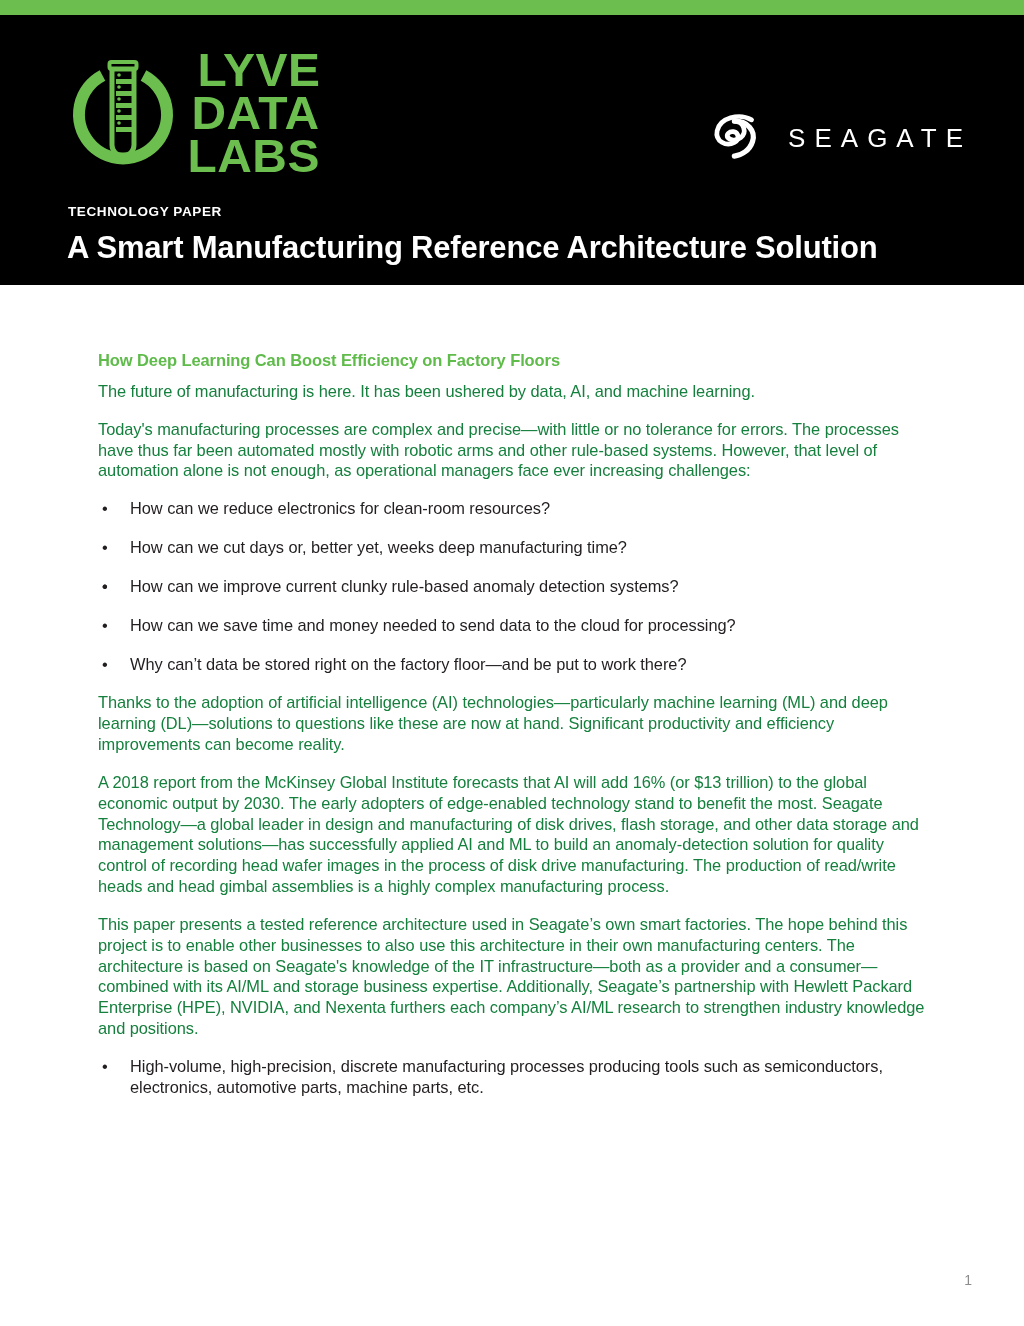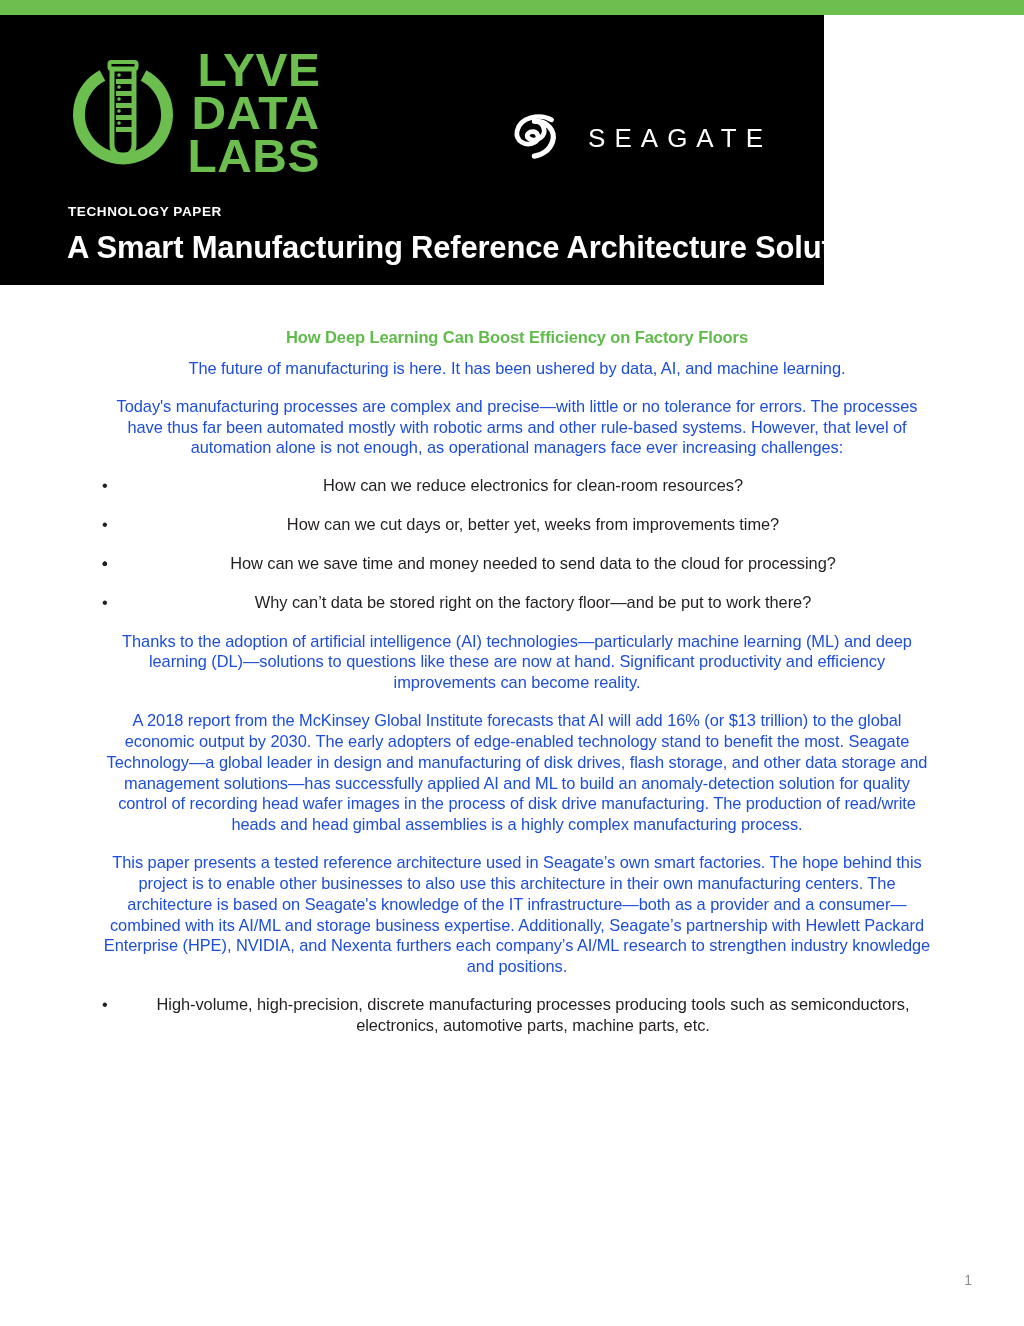--- a/index.html
+++ b/index.html
@@ -27,21 +27,21 @@
     top: 0; left: 0;
     width: 1024px;
     height: 15px;
     background: #6cbe4f;
   }
 
   
   .header {
     position: absolute;
     top: 15px; left: 0;
-    width: 824px;
+    width: 1024px;
     height: 270px;
     background: #000000;
   }
 
   
   .lyve-logo {
     position: absolute;
     top: 33px;
     left: 68px;
     display: flex;
@@ -101,36 +101,35 @@
     color: #ffffff;
     font-size: 31px;
     font-weight: 700;
     letter-spacing: -0.2px;
     white-space: nowrap;
   }
 
   
   .body {
     position: absolute;
-    top: 328px;
+    top: 351px;
     left: 98px;
     width: 838px;
-    text-align: center;
   }
 
   .section-heading {
     color: #5fbb4a;
     font-size: 16.5px;
     font-weight: bold;
     letter-spacing: -0.1px;
     margin-bottom: 11px;
   }
 
   p.para {
-    color: #1d4ed8;
+    color: #15803d;
     font-size: 16.4px;
     line-height: 1.27;
     margin-bottom: 17px;
     letter-spacing: -0.05px;
   }
 
   ul.bullets {
     list-style: none;
     margin: 0 0 10px 0;
     padding: 0;
@@ -220,27 +219,28 @@
 
     <p class="para">Today's manufacturing processes are complex and precise—with little or no tolerance for errors. The processes have thus far been automated mostly with robotic arms and other rule-based systems. However, that level of automation alone is not enough, as operational managers face ever increasing challenges:</p>
 
     <ul class="bullets">
       <li>
         <span class="bullet-dot">•</span>
         <span>How can we reduce electronics for clean-room resources?</span>
       </li>
       <li>
         <span class="bullet-dot">•</span>
-        <span>How can we cut days or, better yet, weeks from improvements time?</span>
-      </li>
-      <li>
-        <span class="bullet-dot">•</span>
-      </li>
-      <li>
-        <span class="bullet-dot">•</span>
+        <span>How can we cut days or, better yet, weeks deep manufacturing time?</span>
+      </li>
+      <li>
+        <span class="bullet-dot">•</span>
+      </li>
+      <li>
+        <span class="bullet-dot">•</span>
+        <span>How can we improve current clunky rule-based anomaly detection systems?</span>
       </li>
       <li>
         <span class="bullet-dot">•</span>
         <span>How can we save time and money needed to send data to the cloud for processing?</span>
       </li>
       <li>
         <span class="bullet-dot">•</span>
         <span>Why can’t data be stored right on the factory floor—and be put to work there?</span>
       </li>
     </ul>

